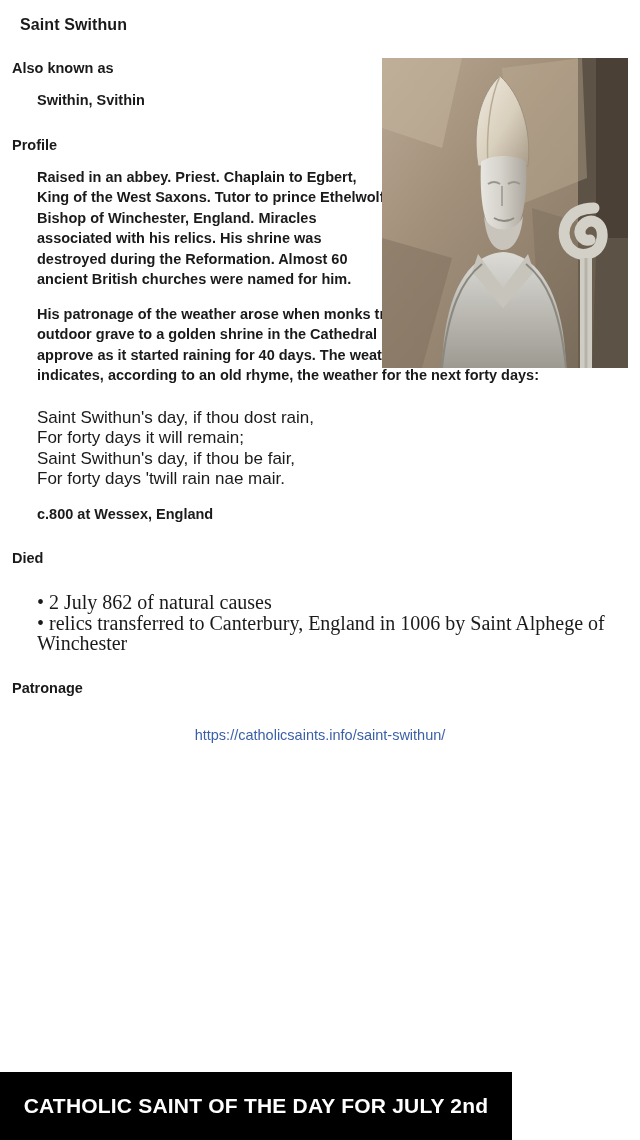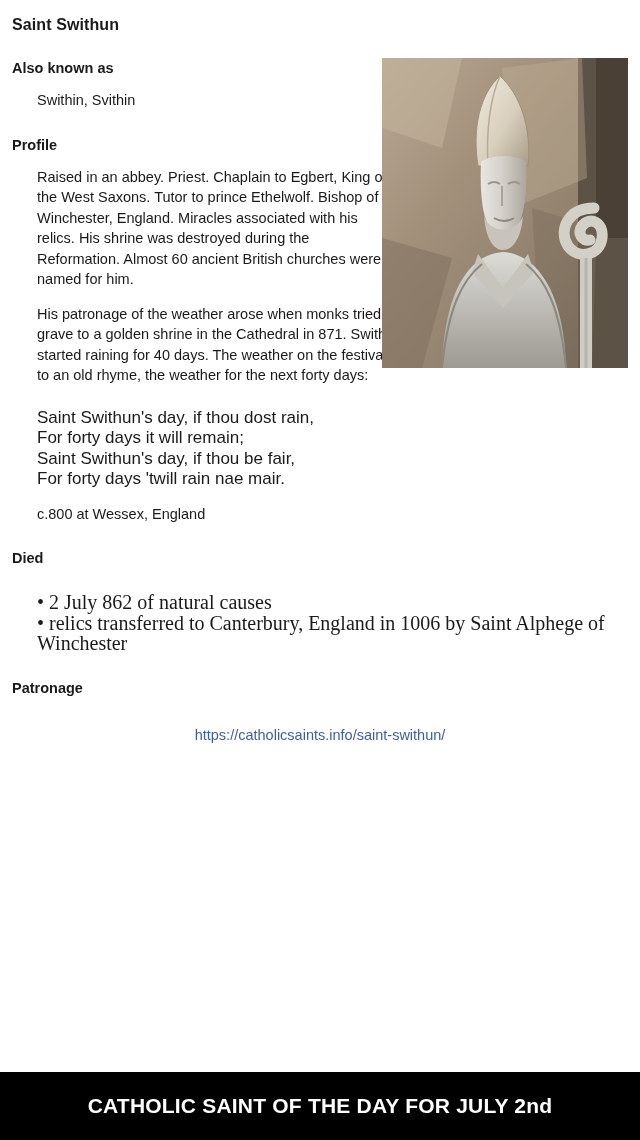--- a/index.html
+++ b/index.html
@@ -20,33 +20,33 @@
     width: 640px;
     height: 1140px;
     box-sizing: border-box;
   }
   .content {
     padding: 10px 12px 0 12px;
   }
   .title {
     font-size: 16px;
     font-weight: bold;
-    margin: 6px 0 0 0;
+    margin: 6px 0 0 8px;
     letter-spacing: 0.1px;
   }
   .section-head {
     font-size: 14.5px;
     font-weight: bold;
     margin: 26px 8px 0 0;
   }
   .body-text {
     font-size: 14.5px;
     line-height: 20.5px;
     margin: 14px 0 0 0;
-    font-weight: normal;
+    font-weight: bold;
   }
   .indent {
     margin-left: 25px;
   }
   .profile-block {
     margin-left: 25px;
     margin-right: 0;
   }
   .narrow {
     width: 355px;
@@ -89,21 +89,21 @@
   .link {
     color: #3a5fa8;
     font-size: 14.5px;
     text-decoration: none;
     text-align: center;
   }
   .footer {
     position: absolute;
     left: 0;
     bottom: 0;
-    width: 640px;
+    width: 512px;
     height: 68px;
     background: #000000;
     color: #ffffff;
     display: flex;
     align-items: center;
     justify-content: center;
   }
   .footer-text {
     font-size: 21px;
     font-weight: bold;

